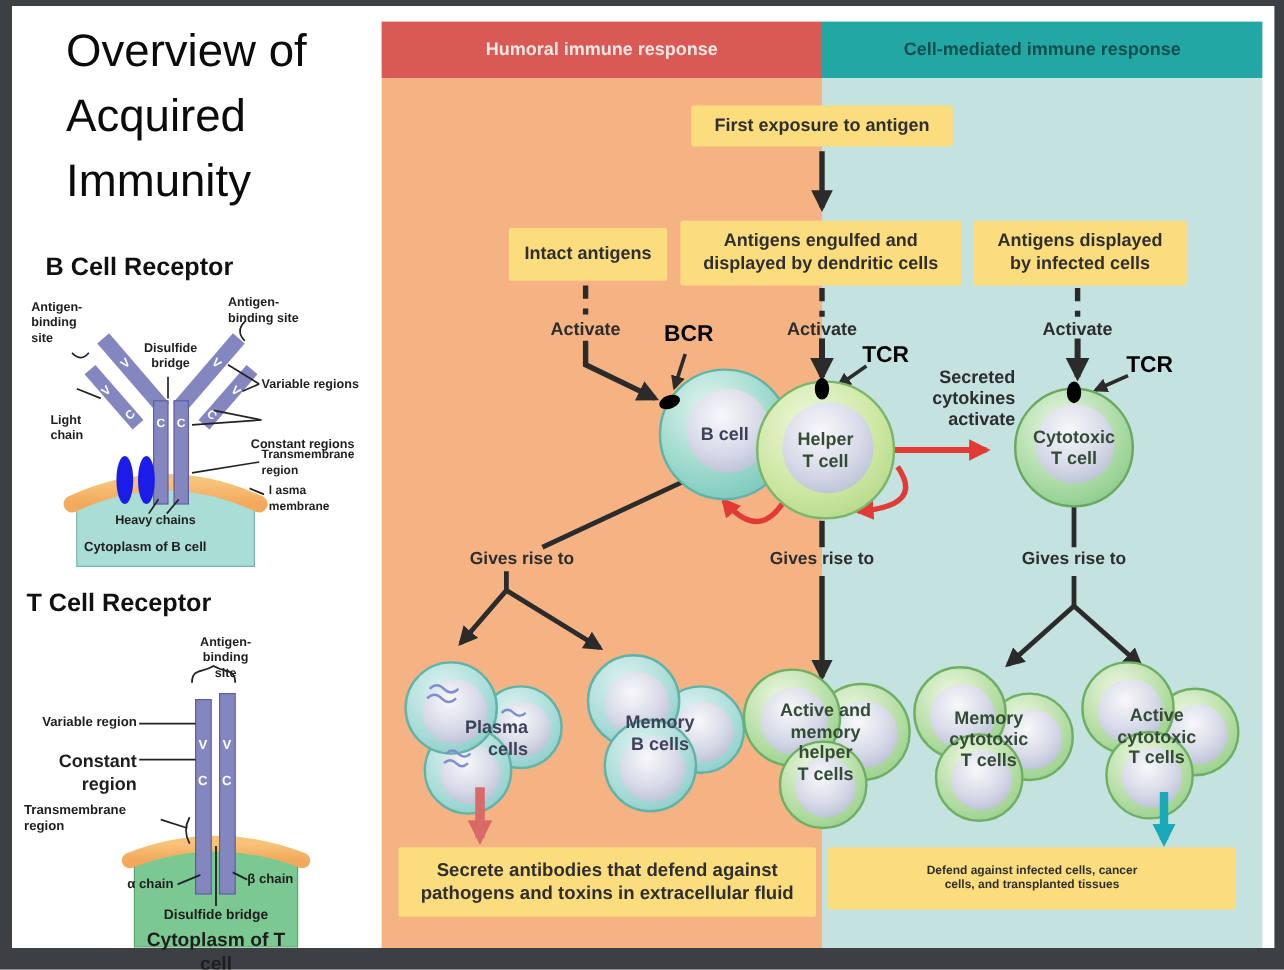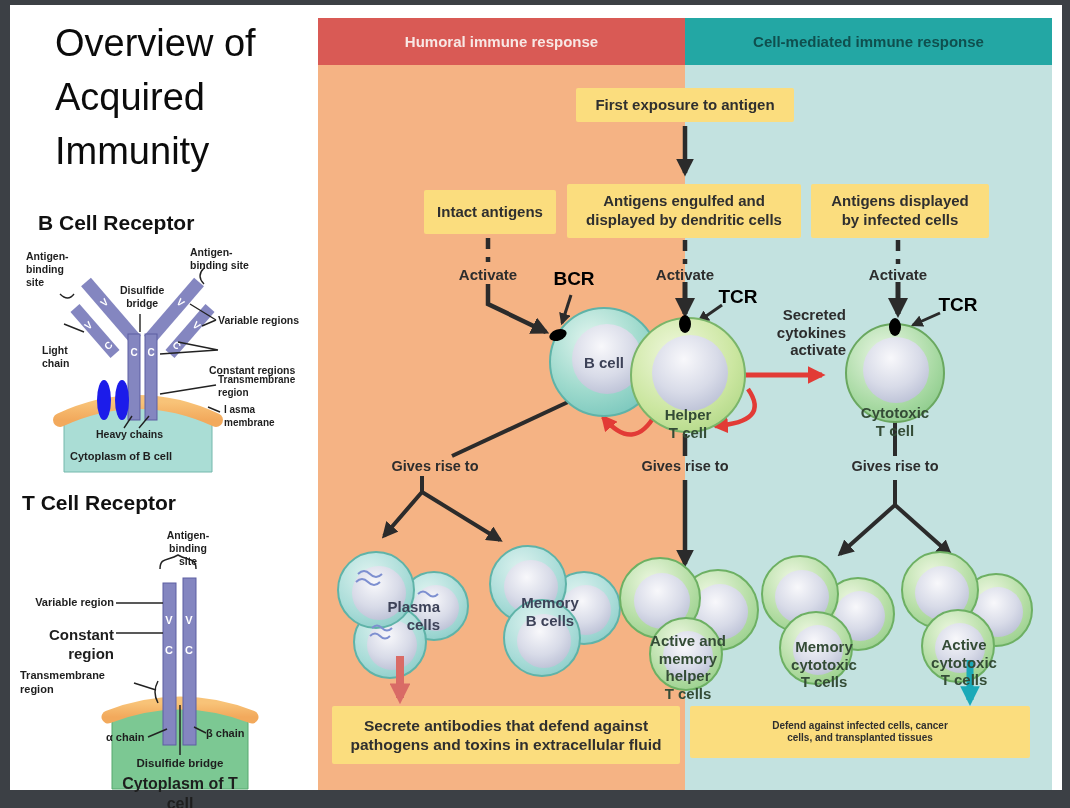--- a/index.html
+++ b/index.html
@@ -18,21 +18,21 @@
         font-weight:bold;font-size:15px;}
   .fc-hl{left:0;background:#d95a55;color:#f8e7e4;}
   .fc-hr{left:367px;background:#23a7a4;color:#0f4f4e;}
   .fc-bg{position:absolute;top:47px;height:725px;width:367px;}
   .bg-or{left:0;background:#f5b384;}
   .bg-te{left:367px;background:#c3e2e0;}
   .ybox{position:absolute;background:#fbdd7e;color:#2f2f2f;font-weight:bold;font-size:15px;line-height:1.25;
         display:flex;align-items:center;justify-content:center;text-align:center;white-space:pre-line;border-radius:2px;}
   .fc-lbl{position:absolute;font-weight:bold;color:#2d2d2d;font-size:15px;text-align:center;white-space:pre-line;line-height:1.18;}
   .cell-name{color:#3d4258;}
-  .cell-name-g{color:#344c36;margin-top:48px;}
+  .cell-name-g{color:#344c36;}
   svg{position:absolute;left:0;top:0;}
   svg text{font-family:"Liberation Sans",sans-serif;}
 </style>
 </head>
 <body>
 
 <div class="slide">
 
   <div class="main-title">Overview of
 Acquired

